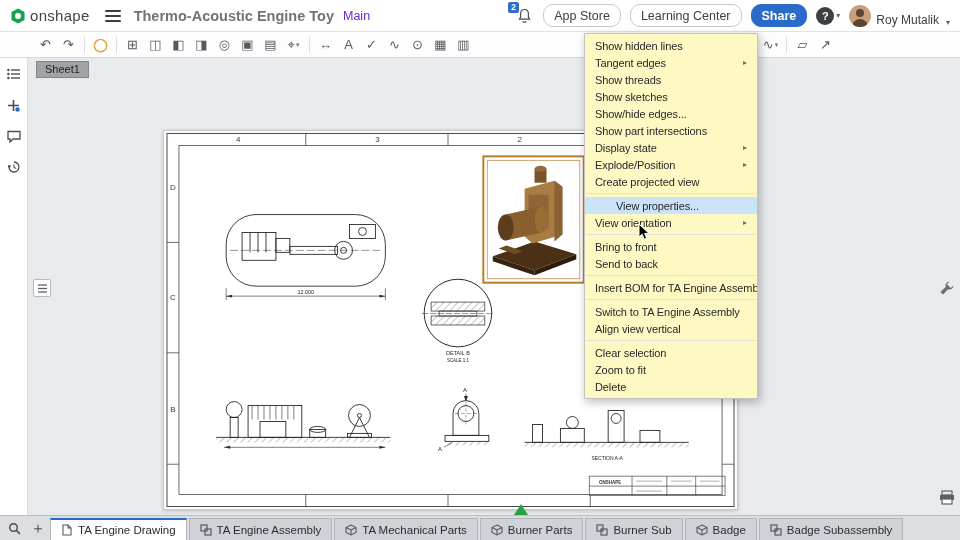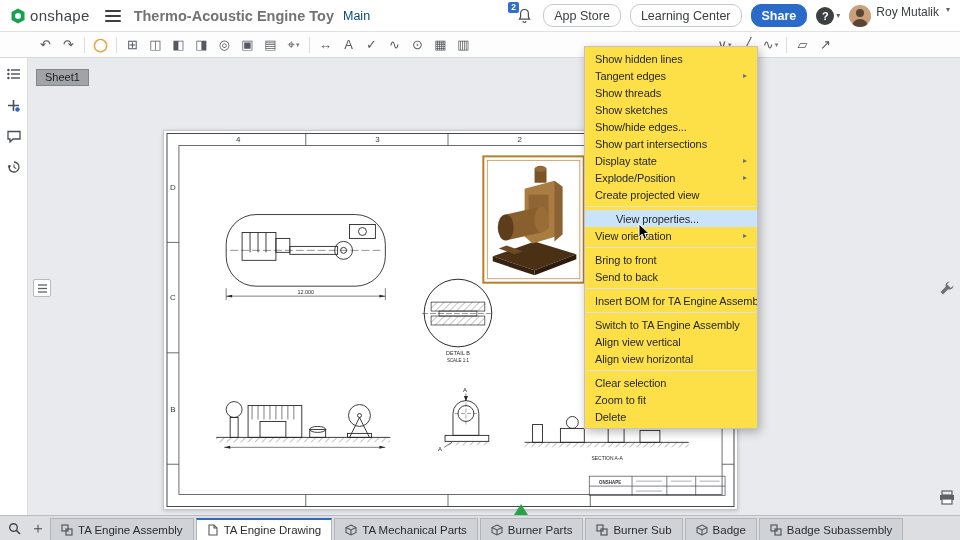--- a/index.html
+++ b/index.html
@@ -7,21 +7,21 @@
   .app { position:relative; width:960px; height:540px; background:#e8eaed; overflow:hidden; }
 
   
   .top-header { position:absolute; top:0; left:0; right:0; height:32px; background:#fff;
     border-bottom:1px solid #e2e2e2; display:flex; align-items:center; padding:0 10px; gap:9px; z-index:30; }
   .logo-wrap { display:flex; align-items:center; gap:4px; }
   .brand-text { font-size:15px; color:#40454a; font-weight:500; letter-spacing:.3px; }
   .hamburger { width:16px; display:flex; flex-direction:column; gap:3px; margin-left:6px; cursor:pointer; }
   .hamburger span { height:2px; background:#3c4043; border-radius:1px; }
   .doc-title { font-size:14.5px; font-weight:bold; color:#737373; margin-left:4px; white-space:nowrap; }
-  .workspace { font-size:12.5px; color:#0c4a6e; }
+  .workspace { font-size:12.5px; color:#6d28d9; }
   .hdr-spacer { flex:1; }
   .bell-wrap { position:relative; width:20px; height:20px; display:flex; align-items:center; justify-content:center; }
   .bell-badge { position:absolute; top:-4px; left:-6px; background:#2f6ecb; color:#fff; font-size:8.5px;
     line-height:11px; padding:0 3px; border-radius:2px; font-weight:bold; }
   .hdr-btn { border:1px solid #c6c9cc; border-radius:10px; background:#fff; height:23px; padding:0 10px;
     font-size:12.5px; color:#3c4043; display:flex; align-items:center; white-space:nowrap; cursor:pointer; }
   .hdr-btn.share { background:#2a6bc9; border-color:#2a6bc9; color:#fff; font-weight:bold; }
   .help-circle { width:18px; height:18px; border-radius:50%; background:#3c4043; color:#fff; font-size:11px;
     display:flex; align-items:center; justify-content:center; font-weight:bold; }
   .mini-caret { font-size:8px; color:#5f6368; margin-left:2px; }
@@ -37,21 +37,21 @@
   .tb-caret { font-size:7px; color:#777; }
   .tb-sep { width:1px; height:16px; background:#ddd; margin:0 4px; }
 
   
   .left-rail { position:absolute; left:0; top:58px; bottom:25px; width:28px; background:#fff;
     border-right:1px solid #ddd; display:flex; flex-direction:column; align-items:center; padding-top:8px; gap:15px; z-index:5; }
   .rail-icon { width:16px; height:16px; display:flex; align-items:center; justify-content:center; cursor:pointer; color:#4a4e53; font-size:13px; }
 
   
   .canvas { position:absolute; left:28px; top:58px; right:0; bottom:25px; background:#e8eaed; overflow:hidden; }
-  .sheet-tab { position:absolute; left:8px; top:11px; background:#a0a4a9; border:1px solid #83878c;
+  .sheet-tab { position:absolute; left:8px; top:3px; background:#a0a4a9; border:1px solid #83878c;
     color:#1e1f21; font-size:11px; padding:1px 8px 2px; cursor:pointer; }
   .sheet { position:absolute; left:135px; top:72px; width:575px; height:380px; background:#fff;
     border:1px solid #c5c7ca; box-shadow:0 1px 4px rgba(0,0,0,.18); }
   #sheet-svg text { font-family:"Liberation Sans",sans-serif; }
   .float-btn { position:absolute; width:18px; height:18px; background:#fff; border:1px solid #b7babe;
     border-radius:2px; display:flex; align-items:center; justify-content:center; cursor:pointer; }
   .sheet-panel-btn { left:5px; top:221px; }
   .canvas-wrench { position:absolute; right:5px; top:222px; cursor:pointer; }
   .print-btn { position:absolute; right:5px; bottom:6px; cursor:pointer; }
   .green-arrow { position:absolute; left:486px; bottom:0px; width:0; height:0;
@@ -61,21 +61,21 @@
   .tabbar { position:absolute; left:0; right:0; bottom:0; height:25px; background:#dcdee1;
     border-top:1px solid #b9bcc0; display:flex; align-items:stretch; padding-left:2px; z-index:20; }
   .tab-util { width:24px; display:flex; align-items:center; justify-content:center; color:#45494e; cursor:pointer; font-size:15px; }
   .doc-tab { display:flex; align-items:center; gap:5px; padding:0 10px; margin:2px 2px 0 0;
     border:1px solid #b2b5b9; border-bottom:none; background:#cfd2d6; font-size:11.5px; color:#2b2d30;
     white-space:nowrap; cursor:pointer; }
   .doc-tab.active { background:#fff; border-top:2px solid #2a6bc9; }
   .tab-icon { display:flex; align-items:center; }
 
   
-  .context-menu { position:absolute; left:584px; top:46px; width:174px; background:#fde047;
+  .context-menu { position:absolute; left:584px; top:33px; width:174px; background:#fef9c3;
     border:1px solid #c3c3c3; box-shadow:2px 3px 9px rgba(0,0,0,.28); z-index:40; padding:3px 0; }
   .menu-item { display:flex; align-items:center; justify-content:space-between; padding:2.5px 10px;
     font-size:11px; color:#26282b; letter-spacing:-.1px; cursor:pointer; white-space:nowrap; overflow:hidden; }
   .menu-item.hl { background:#cbe3f9;padding-left:31px; }
   .menu-arrow { font-size:8px; color:#6c7076; margin-left:6px; }
   .menu-div { height:1px; background:#e0e0e0; margin:3px 1px; }
 
   .cursor { position:absolute; left:638px; top:223px; z-index:60; pointer-events:none; }
 </style>
 </head>
@@ -106,21 +106,21 @@
         <path d="M6,13 a1.5,1.5 0 0 0 3,0" fill="none" stroke="#4a4e53" stroke-width="1.2"></path>
       </svg>
     </div>
     <button class="hdr-btn">App Store</button>
     <button class="hdr-btn">Learning Center</button>
     <button class="hdr-btn share">Share</button>
     <div style="display:flex;align-items:center;">
       <span class="help-circle">?</span>
       <span class="mini-caret">▾</span>
     </div>
-    <div style="display:flex;align-items:flex-start;gap:5px;">
+    <div style="display:flex;align-items:flex-end;gap:5px;">
       <span class="avatar">
         <svg width="22" height="22" viewBox="0 0 22 22">
           <circle cx="11" cy="8" r="4" fill="#5a4634"></circle>
           <path d="M3,22 a8,8 0 0 1 16,0 Z" fill="#5a4634"></path>
         </svg>
       </span>
       <span class="user-name">Roy Mutalik</span>
       <span class="mini-caret">▾</span>
     </div>
   </div>
@@ -420,37 +420,37 @@
 
   <div class="tabbar">
     <div class="tab-util">
       <svg width="13" height="13" viewBox="0 0 13 13">
           <circle cx="5.5" cy="5.5" r="3.8" fill="none" stroke="#45494e" stroke-width="1.4"></circle>
           <line x1="8.4" y1="8.4" x2="12" y2="12" stroke="#45494e" stroke-width="1.6"></line>
         </svg>
     </div>
     <div class="tab-util">＋</div>
     <div id="doc-tabs" style="display:flex;align-items:stretch;">
+        <div class="doc-tab active">
+          <span class="tab-icon">
+            <svg width="12" height="12" viewBox="0 0 12 12">
+              <path d="M2,1 h5 l3,3 v7 h-8 z" fill="#fff" stroke="#55595e" stroke-width="1.1"></path>
+              <path d="M7,1 v3 h3" fill="none" stroke="#55595e" stroke-width="1.1"></path>
+            </svg>
+          </span>
+          <span class="tab-label">TA Engine Drawing</span>
+        </div>
         <div class="doc-tab">
           <span class="tab-icon">
             <svg width="12" height="12" viewBox="0 0 12 12">
               <rect x="1" y="1" width="6" height="6" fill="none" stroke="#55595e" stroke-width="1.2"></rect>
               <rect x="5" y="5" width="6" height="6" fill="none" stroke="#55595e" stroke-width="1.2"></rect>
             </svg>
           </span>
           <span class="tab-label">TA Engine Assembly</span>
-        </div>
-        <div class="doc-tab active">
-          <span class="tab-icon">
-            <svg width="12" height="12" viewBox="0 0 12 12">
-              <path d="M2,1 h5 l3,3 v7 h-8 z" fill="#fff" stroke="#55595e" stroke-width="1.1"></path>
-              <path d="M7,1 v3 h3" fill="none" stroke="#55595e" stroke-width="1.1"></path>
-            </svg>
-          </span>
-          <span class="tab-label">TA Engine Drawing</span>
         </div>
         <div class="doc-tab">
           <span class="tab-icon">
             <svg width="12" height="12" viewBox="0 0 12 12">
               <path d="M6,1 L11,3.5 L11,8.5 L6,11 L1,8.5 L1,3.5 Z" fill="none" stroke="#55595e" stroke-width="1.1"></path>
               <path d="M1,3.5 L6,6 L11,3.5 M6,6 V11" fill="none" stroke="#55595e" stroke-width="1.1"></path>
             </svg>
           </span>
           <span class="tab-label">TA Mechanical Parts</span>
         </div>
@@ -543,23 +543,20 @@
       <div class="menu-item">
         <span class="menu-label">Insert BOM for TA Engine Assembly ...</span>
       </div>
       <div class="menu-div"></div>
       <div class="menu-item">
         <span class="menu-label">Switch to TA Engine Assembly</span>
       </div>
       <div class="menu-item">
         <span class="menu-label">Align view vertical</span>
       </div>
-      <div class="menu-item">
-        <span class="menu-label">Align view horizontal</span>
-      </div>
       <div class="menu-div"></div>
       <div class="menu-item">
         <span class="menu-label">Clear selection</span>
       </div>
       <div class="menu-item">
         <span class="menu-label">Zoom to fit</span>
       </div>
       <div class="menu-item">
         <span class="menu-label">Delete</span>
       </div>

